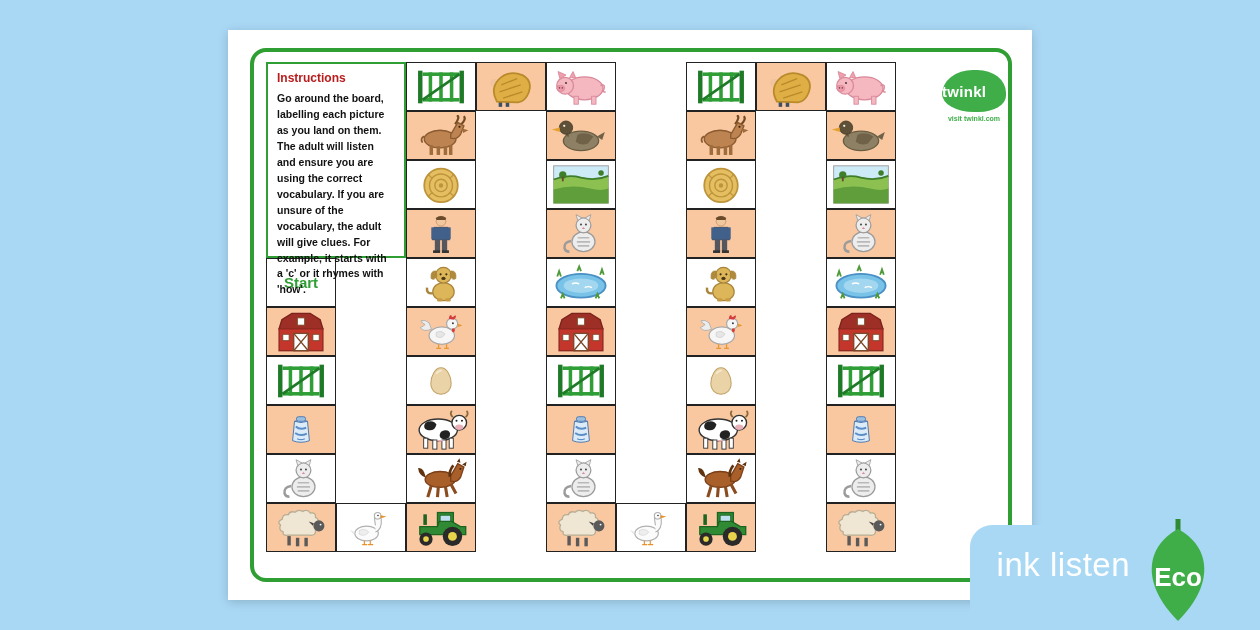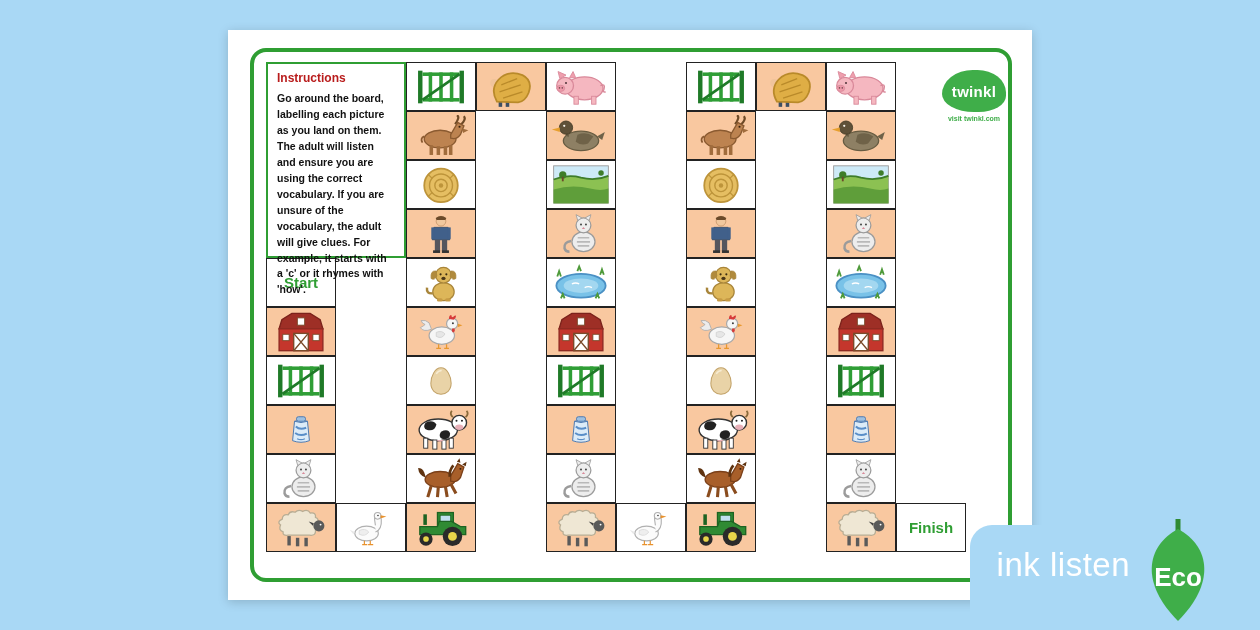--- a/index.html
+++ b/index.html
@@ -45,21 +45,21 @@
     width: 140px; height: 196px;
     border: 2px solid var(--frame-green, #2f9e33);
     background: #fff; padding: 7px 9px; z-index: 2;
   }
   .instructions h2 { margin: 0 0 6px 0; font-size: 12px; color: #b91c1c; }
   .instructions p { margin: 0; font-size: 10.5px; line-height: 1.52; font-weight: bold; color: #111; }
   .twinkl-logo {
     position: absolute; left: 714px; top: 40px; width: 64px; height: 42px;
     background: var(--twinkl-green, #3fae49);
     border-radius: 52% 48% 46% 54% / 62% 58% 42% 46%;
-    display: flex; align-items: center; justify-content: center;
+    display: flex; align-items: center; justify-content: flex-start;
     cursor: pointer;
   }
   .twinkl-logo span { color: #fff; font-weight: bold; font-size: 15px; letter-spacing: 0.3px; }
   .visit {
     position: absolute; left: 704px; top: 85px; width: 84px;
     text-align: center; font-size: 7px; font-weight: bold;
     color: var(--twinkl-green, #3fae49); cursor: pointer;
   }
   .eco-panel {
     position: absolute; right: 0; bottom: 0;
@@ -748,21 +748,20 @@
             <rect x="18" y="33" width="4" height="11" fill="#5a5a5a"></rect>
             <rect x="28" y="35" width="4" height="10" fill="#5a5a5a"></rect>
             <rect x="38" y="35" width="4" height="10" fill="#5a5a5a"></rect>
             <path d="M13 28 q-6 -2 -3 -8 q-5 -4 2 -7 q0 -6 7 -5 q2 -5 8 -3 q4 -4 9 -1 q6 -3 9 2 q7 -1 6 5 q5 2 2 7 q4 5 -2 8 q1 7 -7 6 l-25 0 q-7 1 -6 -4 Z" fill="#efe7d4" stroke="#b8ad94" stroke-width="1.5"></path>
             <circle cx="55" cy="21" r="6.5" fill="#5a5a5a"></circle>
             <path d="M49 18 l-6 -2 5 5 Z" fill="#444"></path>
             <circle cx="57" cy="19.5" r="1.1" fill="#fff"></circle>
           </svg>
         </span>
       </div>
-      <div class="cell c-white label-cell" style="grid-area: 10 / 10;">Finish</div>
     </div>
   <div class="instructions">
     <h2>Instructions</h2>
     <p>Go around the board, labelling each picture as you land on them. The adult will listen and ensure you are using the correct vocabulary. If you are unsure of the vocabulary, the adult will give clues. For example, it starts with a 'c' or it rhymes with 'how'.</p>
   </div>
   <div class="twinkl-logo">
     <span>twinkl</span>
   </div>
   <div class="visit">visit twinkl.com</div>
 </div>

